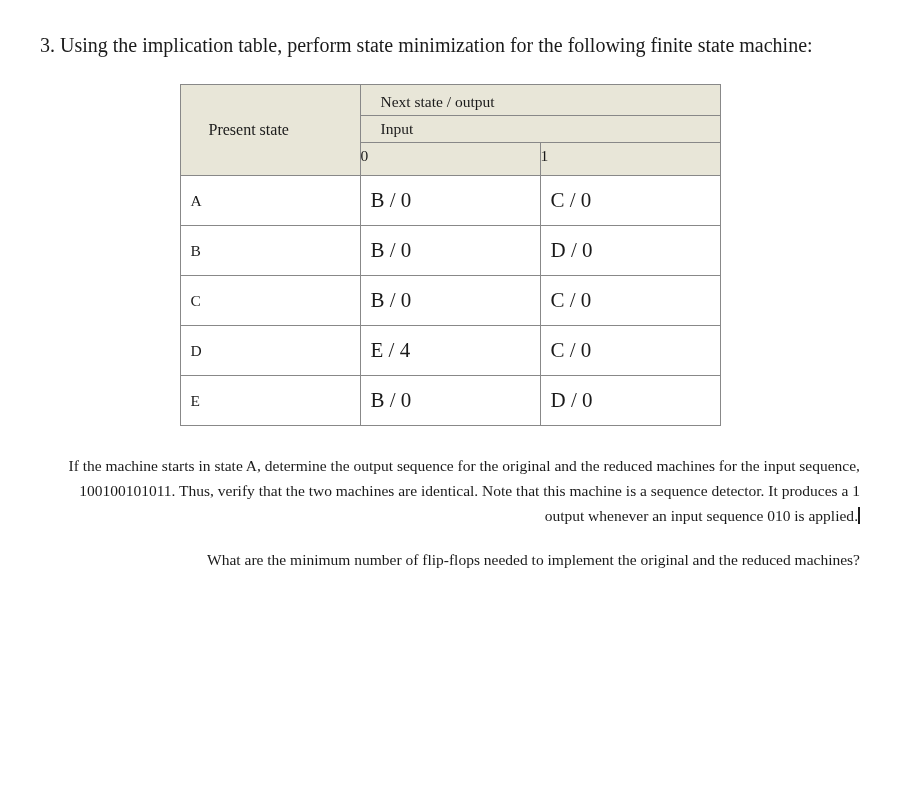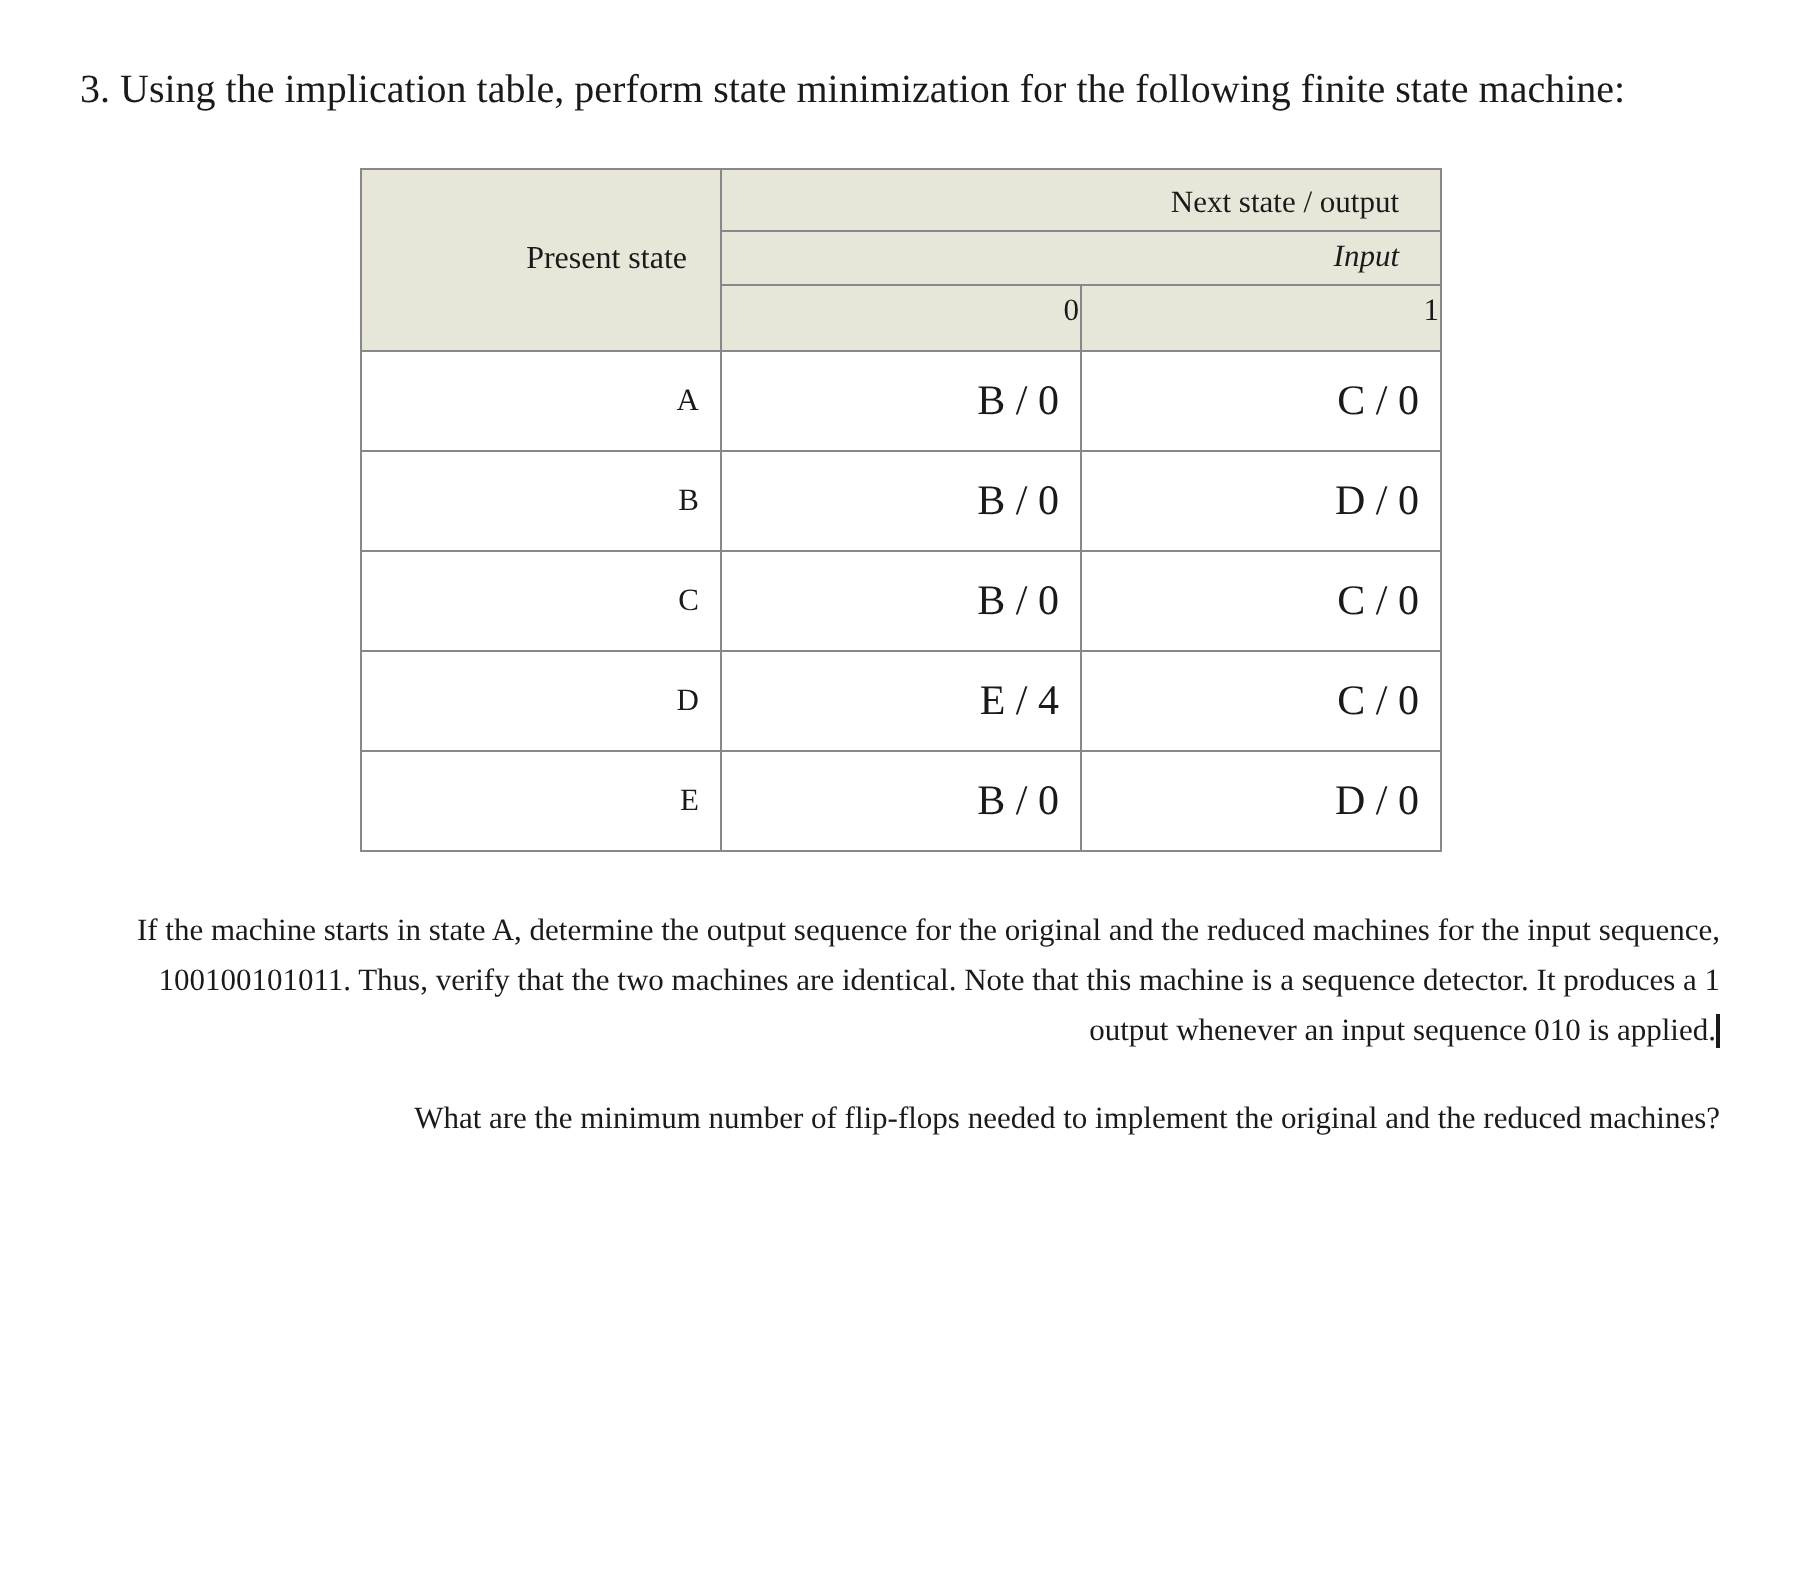--- a/index.html
+++ b/index.html
@@ -31,47 +31,46 @@
     }
 
     table {
       border-collapse: collapse;
       border: 1.5px solid #888;
       min-width: 540px;
     }
 
     table th, table td {
       border: 1.5px solid #888;
-      text-align: right;
+      text-align: left;
       padding: 0;
       margin-left: 32px;
     }
 
     .header-bg {
       background-color: #e8e6d8;
     }
 
     .header-top-left {
       background-color: #e8e6d8;
       width: 180px;
       vertical-align: middle;
-      padding: 10px 16px;
+      padding: 10px 28px;
     }
 
     .header-next-state {
       background-color: #e8e6d8;
       padding: 8px 20px 4px 20px;
       font-size: 15.5px;
     }
 
     .header-input {
       background-color: #e8e6d8;
       padding: 4px 20px 4px 20px;
       font-size: 15.5px;
-      font-style: italic;
     }
 
     .header-input-row td {
       background-color: #e8e6d8;
       padding: 4px 0 10px 0;
       font-size: 15.5px;
       width: 180px;
     }
 
     .data-cell {

